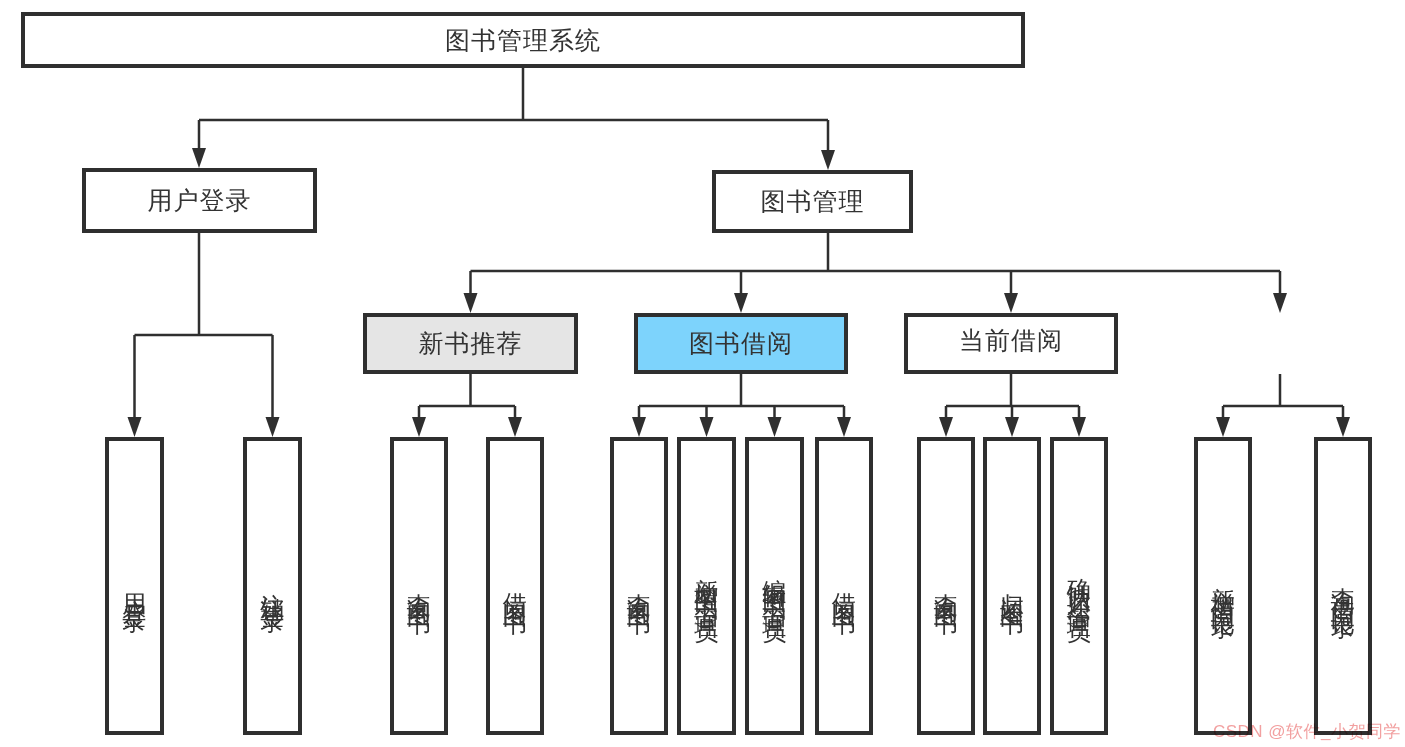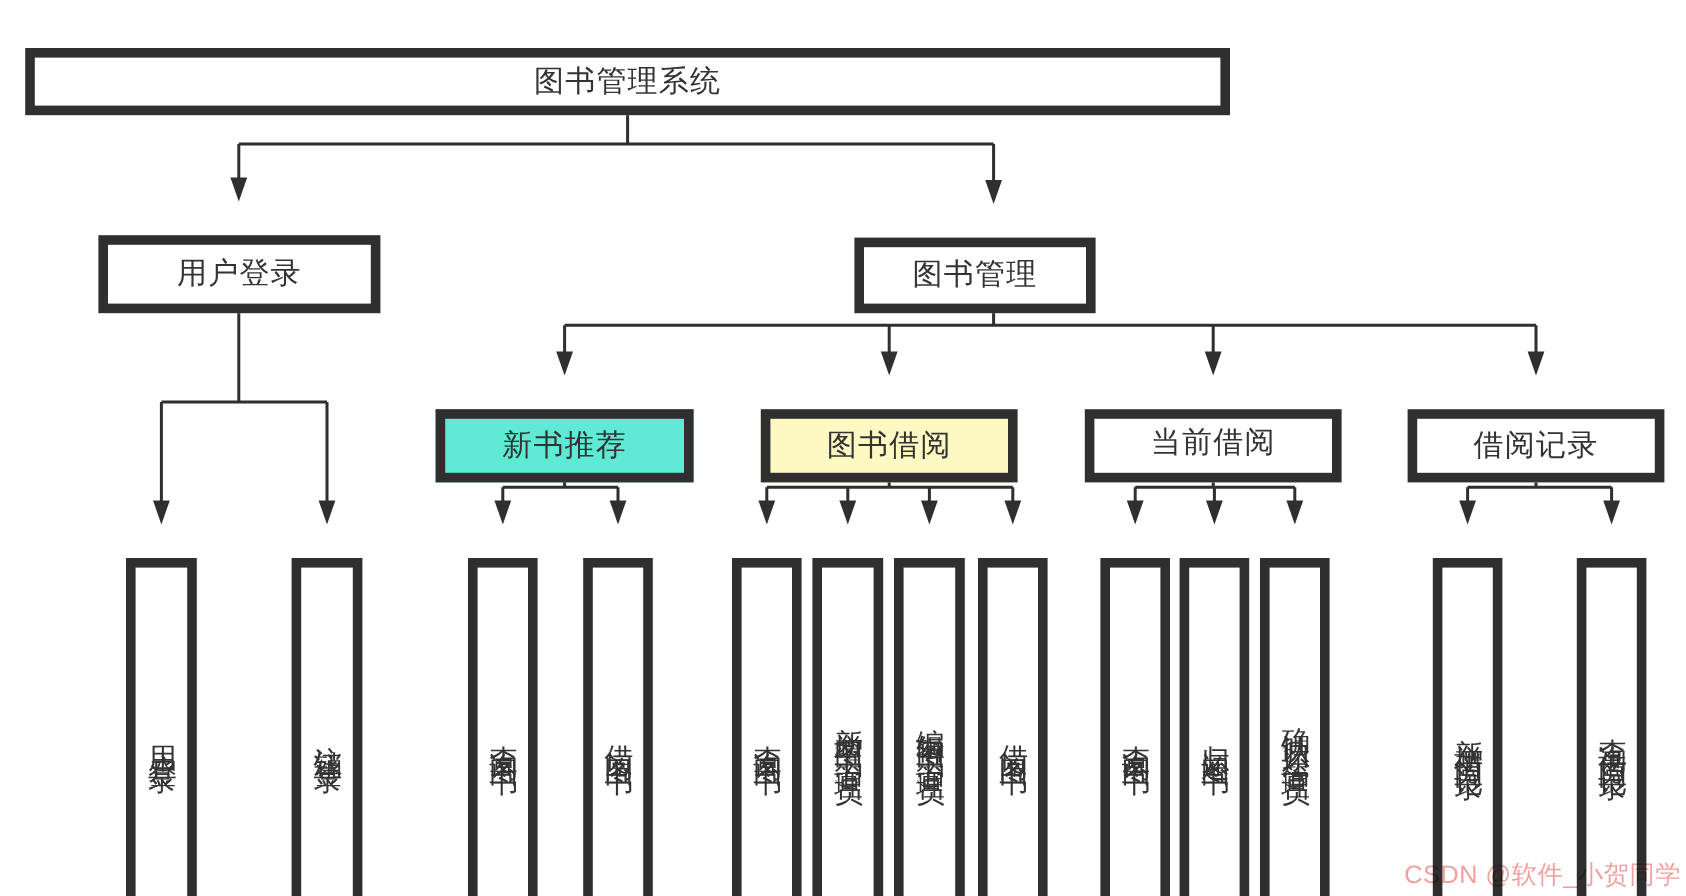--- a/index.html
+++ b/index.html
@@ -8,41 +8,40 @@
     width:1405px;height:747px;
     background:#ffffff;
     font-family:"Liberation Sans","DejaVu Sans",sans-serif;
     overflow:hidden;
   }
   .connectors{position:absolute;left:0;top:0;width:1405px;height:747px;}
   .box{
     position:absolute;
     box-sizing:border-box;
     background:#ffffff;
-    border:8px solid #0ea5e9;
+    border:4px solid #0ea5e9;
     color:#333333;
     display:flex;
     align-items:center;
     justify-content:center;
     text-align:left;
     line-height:1.15;
-    margin-top:28px;
   }
   .h-box{font-size:25px;letter-spacing:1px;}
   .v-box{
     writing-mode:vertical-rl;
     text-orientation:mixed;
     font-size:24px;
     letter-spacing:6px;
   }
   .watermark{
     position:absolute;
     right:4px;
     bottom:4px;
-    font-size:21px;
+    font-size:17px;
     letter-spacing:0.5px;
     mix-blend-mode:multiply;
     z-index:5;
     white-space:nowrap;
   }
 </style>
 </head>
 <body>
 
 <div class="canvas">
@@ -84,24 +83,23 @@
       <polygon points="1216,417 1230,417 1223,437"></polygon>
       <polygon points="1336,417 1350,417 1343,437"></polygon>
     </g>
   </svg>
 
   <div class="box h-box" style="left: 21px; top: 12px; width: 1004px; height: 56px; border-color: rgb(47, 47, 47); color: rgb(51, 51, 51); background: rgb(255, 255, 255);">图书管理系统</div>
 
   <div class="box h-box" style="left: 82px; top: 168px; width: 235px; height: 65px; border-color: rgb(47, 47, 47); color: rgb(51, 51, 51); background: rgb(255, 255, 255);">用户登录</div>
   <div class="box h-box" style="left: 712px; top: 170px; width: 201px; height: 63px; border-color: rgb(47, 47, 47); color: rgb(51, 51, 51); background: rgb(255, 255, 255);">图书管理</div>
 
-  <div class="box h-box" style="left: 363px; top: 313px; width: 215px; height: 61px; border-color: rgb(47, 47, 47); color: rgb(51, 51, 51); background: #5eead4;">新书推荐</div>
-  <div class="box h-box" style="left: 634px; top: 313px; width: 214px; height: 61px; border-color: rgb(47, 47, 47); color: rgb(51, 51, 51); background: #fef9c3;">图书借阅</div>
+  <div class="box h-box" style="left: 363px; top: 313px; width: 215px; height: 61px; border-color: rgb(47, 47, 47); color: rgb(51, 51, 51); background: #e5e5e5;">新书推荐</div>
+  <div class="box h-box" style="left: 634px; top: 313px; width: 214px; height: 61px; border-color: rgb(47, 47, 47); color: rgb(51, 51, 51); background: #7dd3fc;">图书借阅</div>
   <div class="box h-box" style="left: 904px; top: 313px; width: 214px; height: 61px; border-color: rgb(47, 47, 47); color: rgb(51, 51, 51); background: rgb(255, 255, 255); font-family: Liberation Mono, monospace;">当前借阅</div>
-  <div class="box h-box" style="left: 1173px; top: 313px; width: 214px; height: 61px; border-color: rgb(47, 47, 47); color: rgb(51, 51, 51); background: rgb(255, 255, 255);">借阅记录</div>
 
   <div class="box v-box" style="left: 105px; top: 437px; width: 59px; height: 298px; border-color: rgb(47, 47, 47); color: rgb(51, 51, 51); background: rgb(255, 255, 255);">用户登录</div>
   <div class="box v-box" style="left: 243px; top: 437px; width: 59px; height: 298px; border-color: rgb(47, 47, 47); color: rgb(51, 51, 51); background: rgb(255, 255, 255);">注销登录</div>
 
   <div class="box v-box" style="left: 390px; top: 437px; width: 58px; height: 298px; border-color: rgb(47, 47, 47); color: rgb(51, 51, 51); background: rgb(255, 255, 255);">查询图书</div>
   <div class="box v-box" style="left: 486px; top: 437px; width: 58px; height: 298px; border-color: rgb(47, 47, 47); color: rgb(51, 51, 51); background: rgb(255, 255, 255);">借阅图书</div>
 
   <div class="box v-box" style="left: 610px; top: 437px; width: 58px; height: 298px; border-color: rgb(47, 47, 47); color: rgb(51, 51, 51); background: rgb(255, 255, 255);">查询图书</div>
   <div class="box v-box" style="left: 677px; top: 437px; width: 59px; height: 298px; border-color: rgb(47, 47, 47); color: rgb(51, 51, 51); background: rgb(255, 255, 255);">新增图书（管理员）</div>
   <div class="box v-box" style="left: 745px; top: 437px; width: 59px; height: 298px; border-color: rgb(47, 47, 47); color: rgb(51, 51, 51); background: rgb(255, 255, 255);">编辑图书（管理员）</div>

